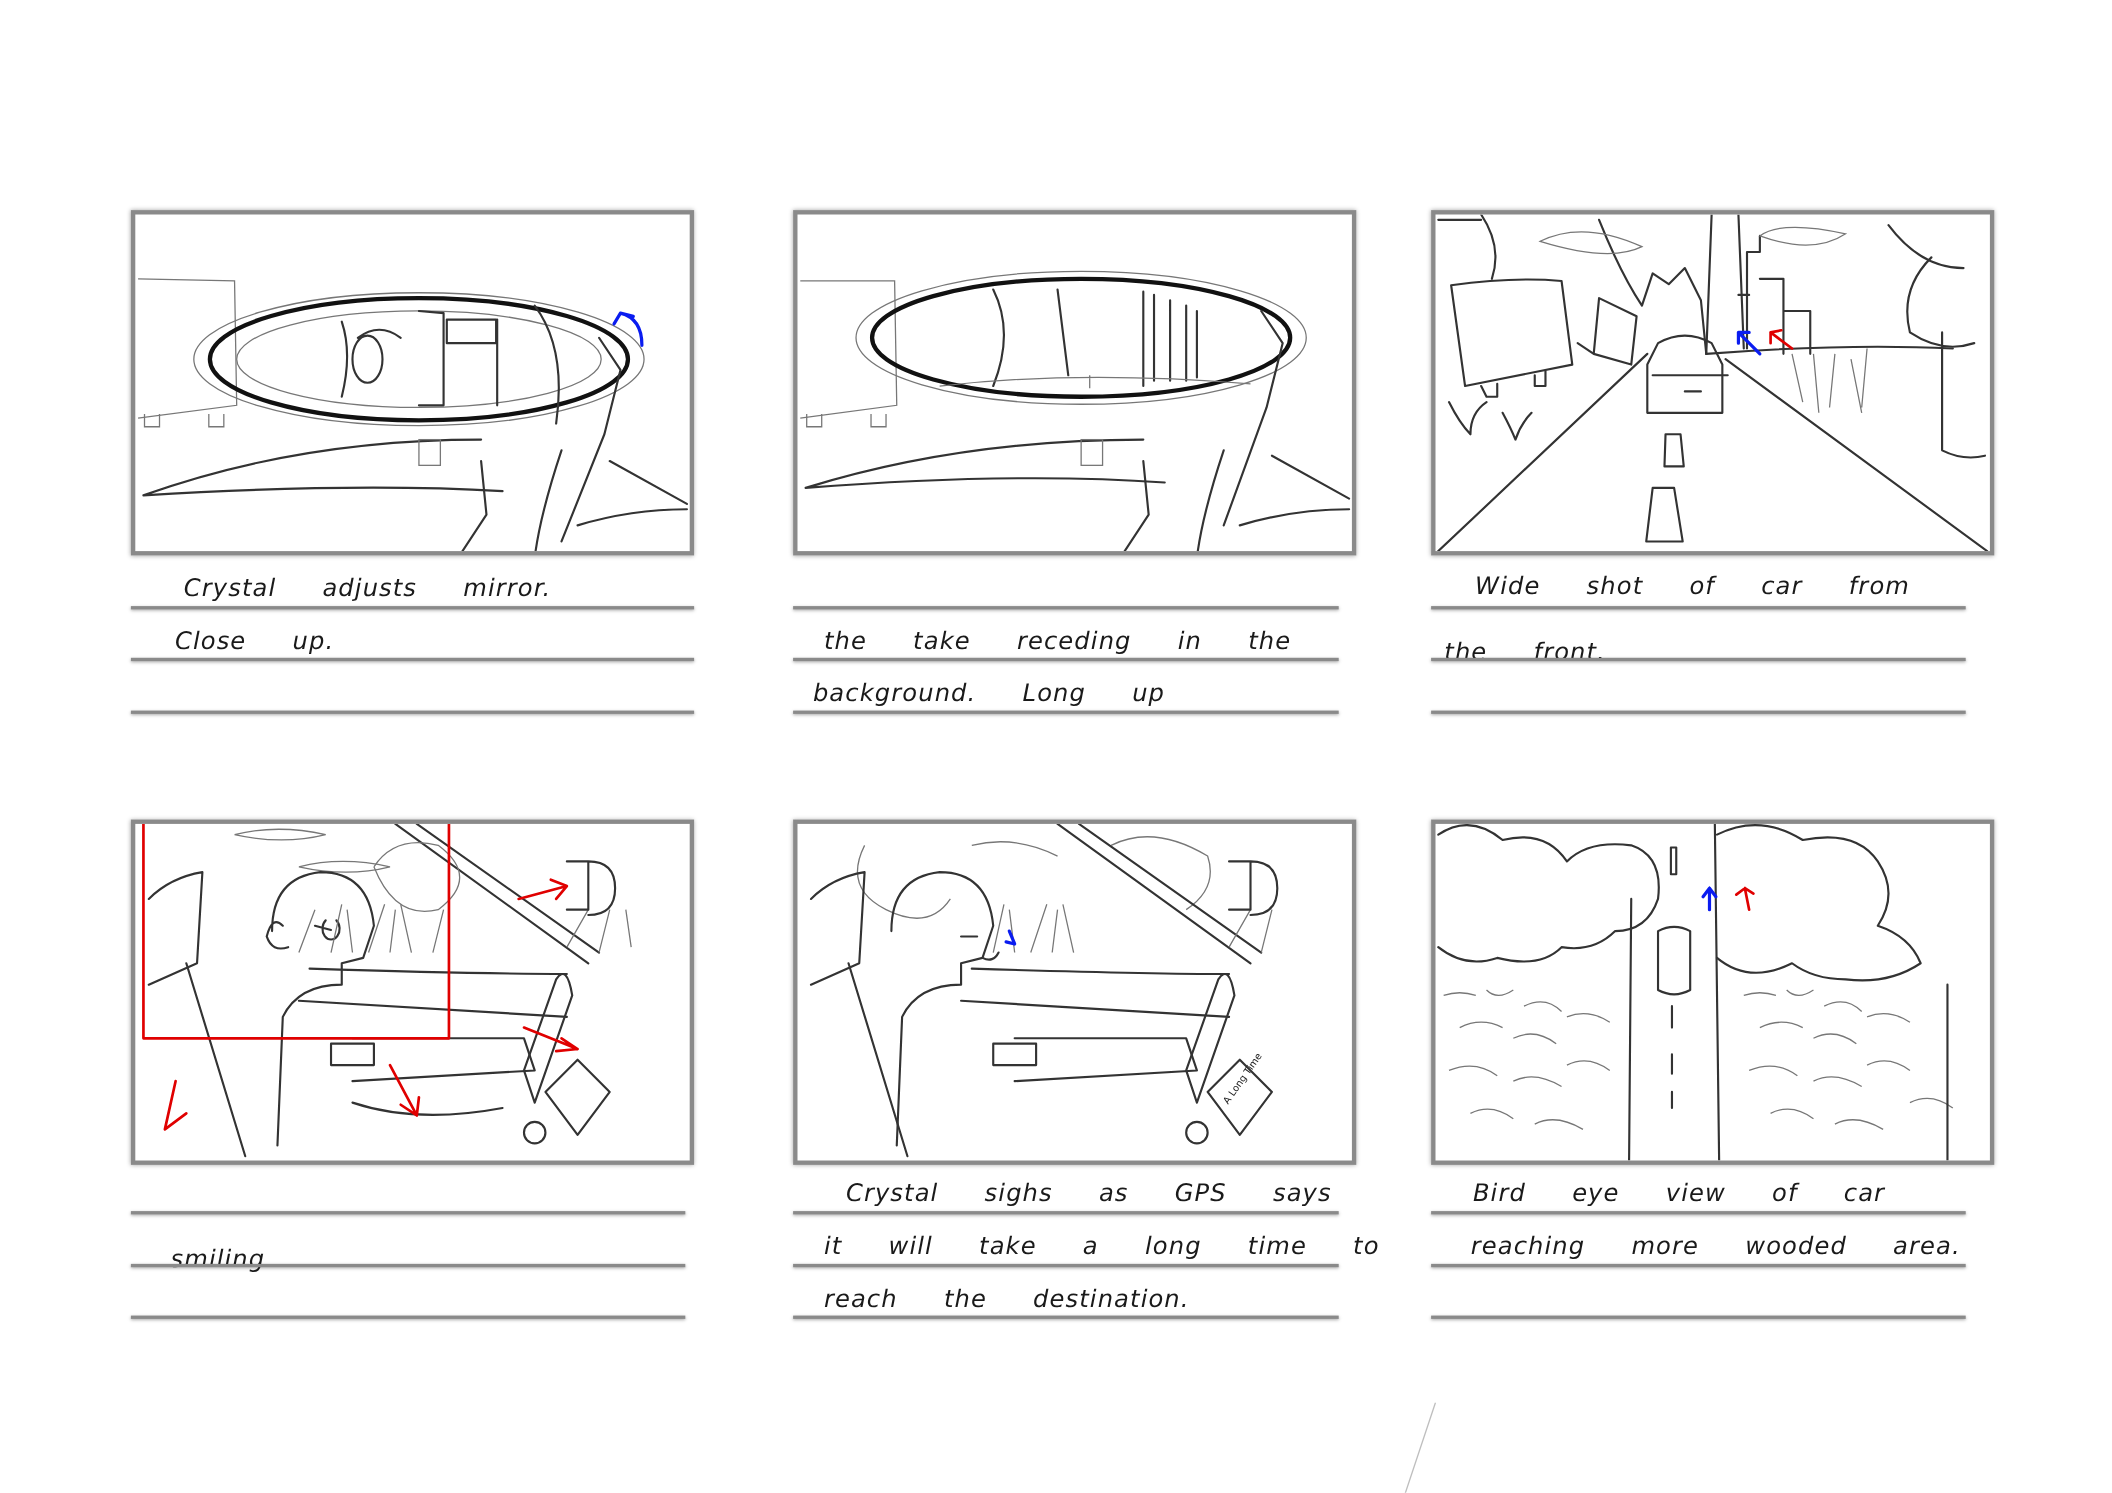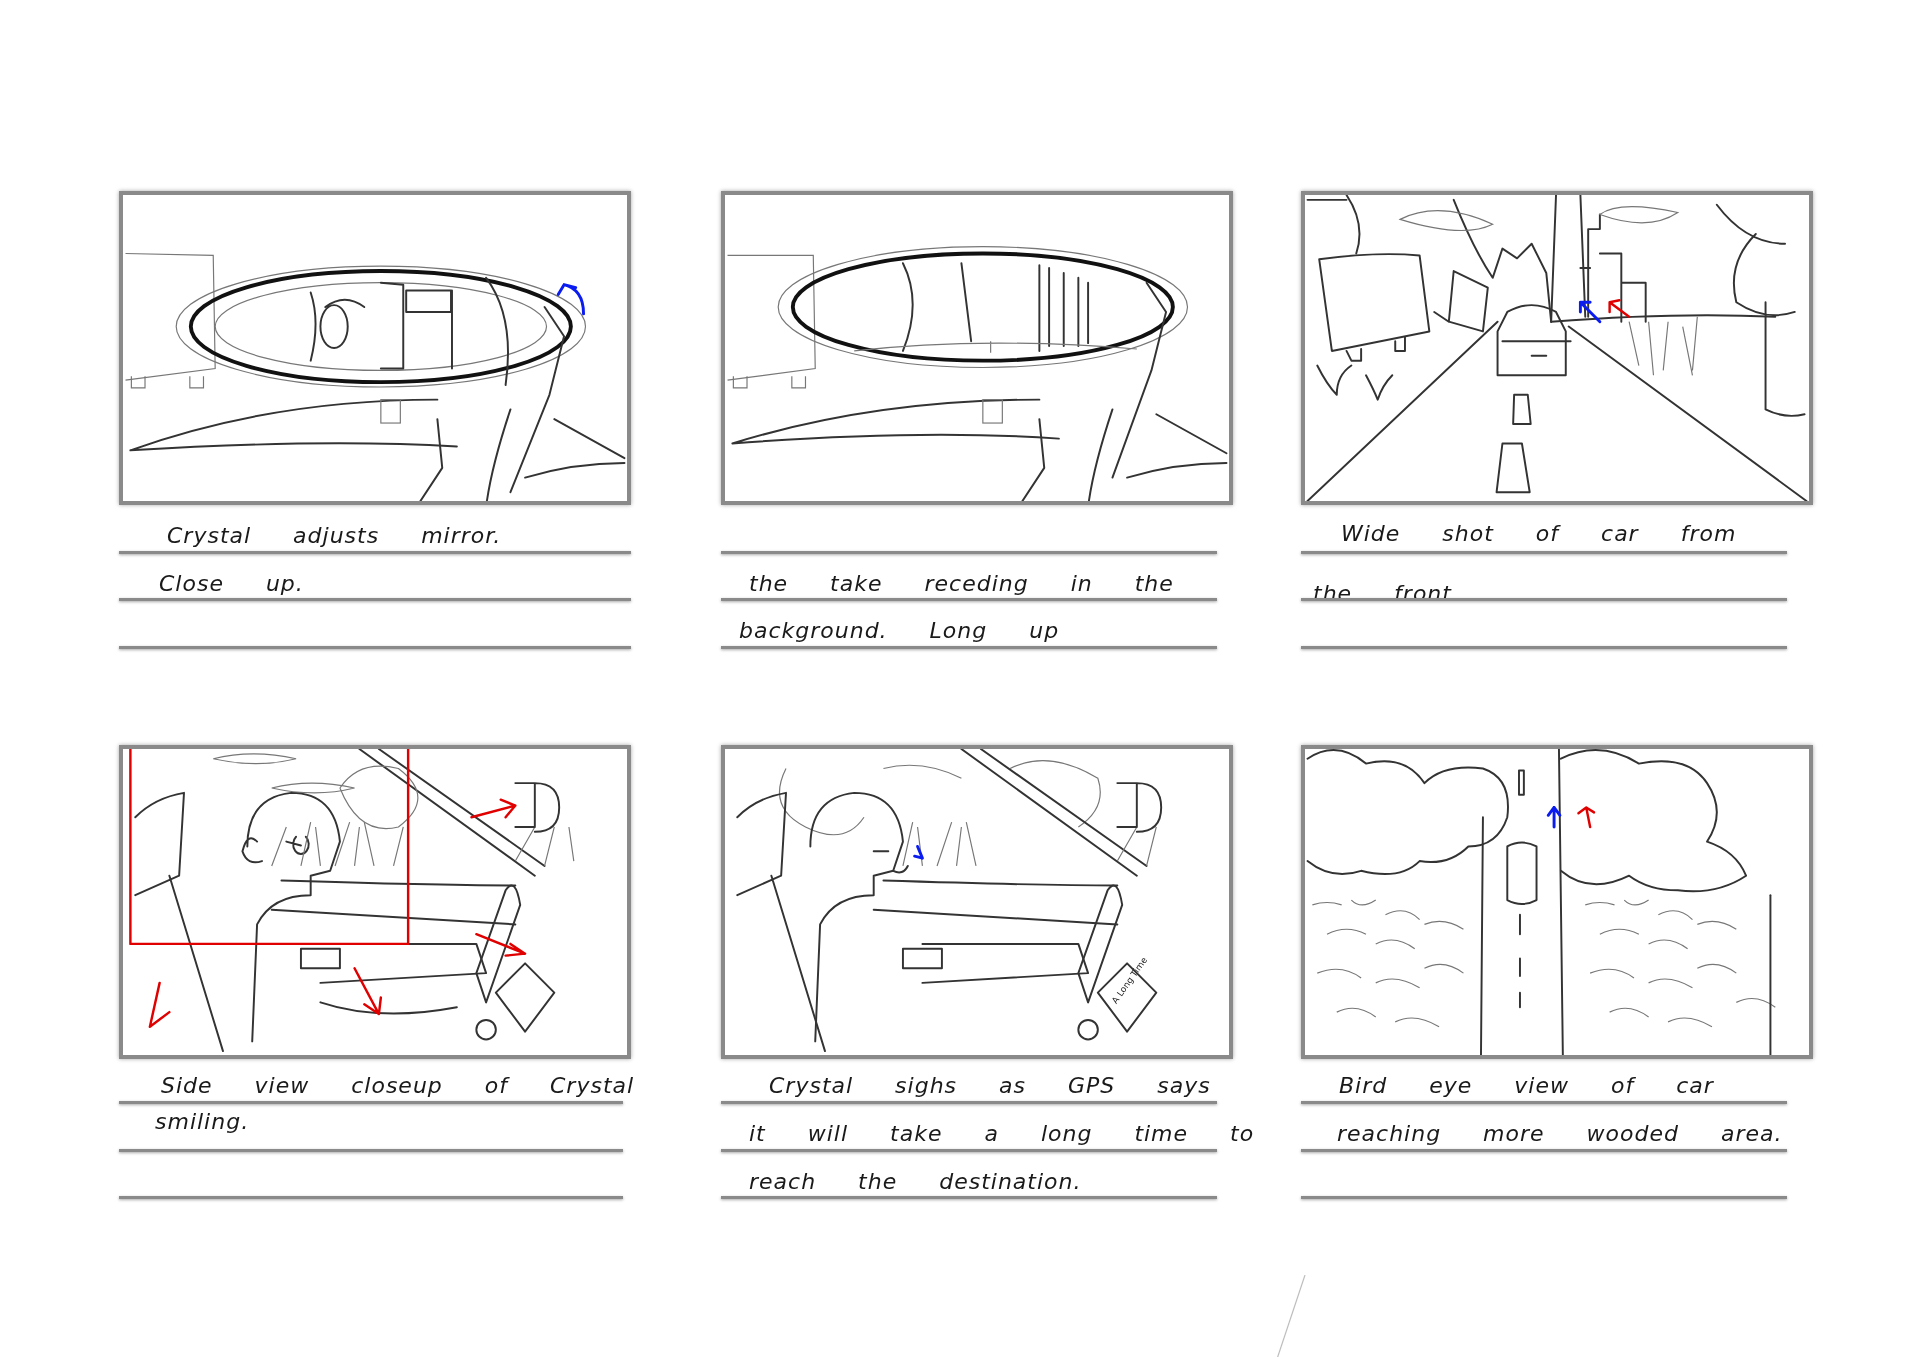--- a/index.html
+++ b/index.html
@@ -154,23 +154,22 @@
     <path class="stroke" d="M222 22 v25 h-5 v-25 z"></path>
     <path class="thin" d="M5 160 q15 -5 30 0 M45 155 q10 10 25 0 M80 170 q20 -10 35 5 M20 190 q20 -10 40 0 M70 200 q20 -10 40 5 M120 180 q20 -8 40 5 M10 230 q25 -10 45 5 M70 240 q20 -10 45 5 M120 225 q20 -10 40 5 M30 270 q20 -10 40 5 M90 280 q20 -10 45 5"></path>
     <path class="thin" d="M285 160 q15 -5 30 0 M325 155 q10 10 25 0 M360 170 q20 -10 35 5 M300 190 q20 -10 40 0 M350 200 q20 -10 40 5 M400 180 q20 -8 40 5 M290 230 q25 -10 45 5 M350 240 q20 -10 45 5 M400 225 q20 -10 40 5 M310 270 q20 -10 40 5 M370 280 q20 -10 45 5 M440 260 q20 -10 40 5"></path>
     <path class="stroke" d="M475 150 V314"></path>
     <path class="blue" d="M253 80 V60 M253 60 l-6 8 M253 60 l6 8"></path>
     <path class="red" d="M290 80 L286 60 M286 60 l-8 6 M286 60 l8 5"></path>
   </svg>
 </div>
 
 <div class="caption" style="left:119px;top:1069px;width:512px;height:145px;">
-  <div class="cline" style="top:4px;left:42px;">Side view closeup of Crystal</div>
   <div class="rule" style="top:32px;width:504px;"></div>
-  <div class="cline" style="top:40px;left:36px;font-style:italic;">smiling.</div>
+  <div class="cline" style="top:64px;left:36px;font-style:italic;">smiling.</div>
   <div class="rule" style="top:80px;width:504px;"></div>
   <div class="cline" style="top:100px;left:36px;"></div>
   <div class="rule" style="top:127px;width:504px;"></div>
 </div>
 
 <div class="caption" style="left:721px;top:1069px;width:512px;height:145px;">
   <div class="cline" style="top:4px;left:48px;">Crystal sighs as GPS says</div>
   <div class="rule" style="top:32px;width:496px;"></div>
   <div class="cline" style="top:52px;left:28px;">it will take a long time to</div>
   <div class="rule" style="top:80px;width:496px;"></div>

